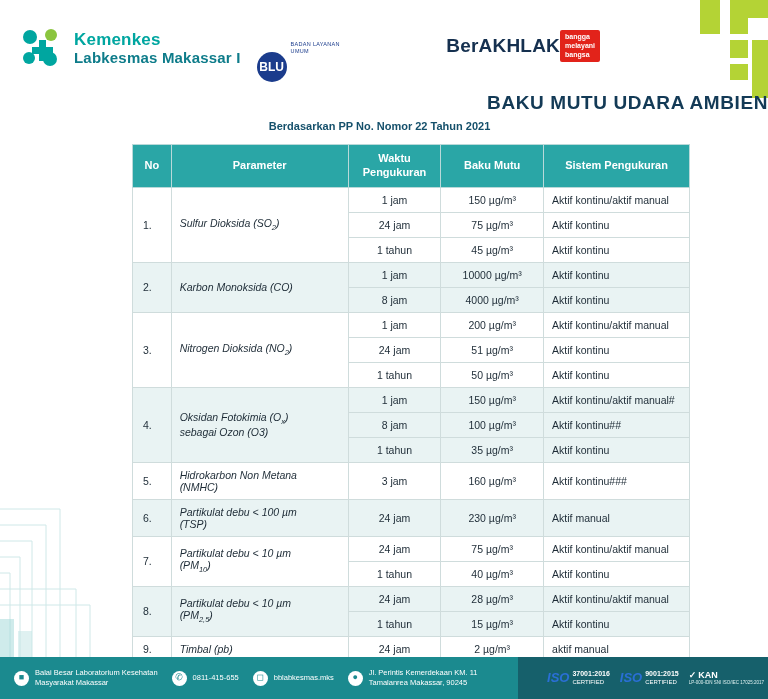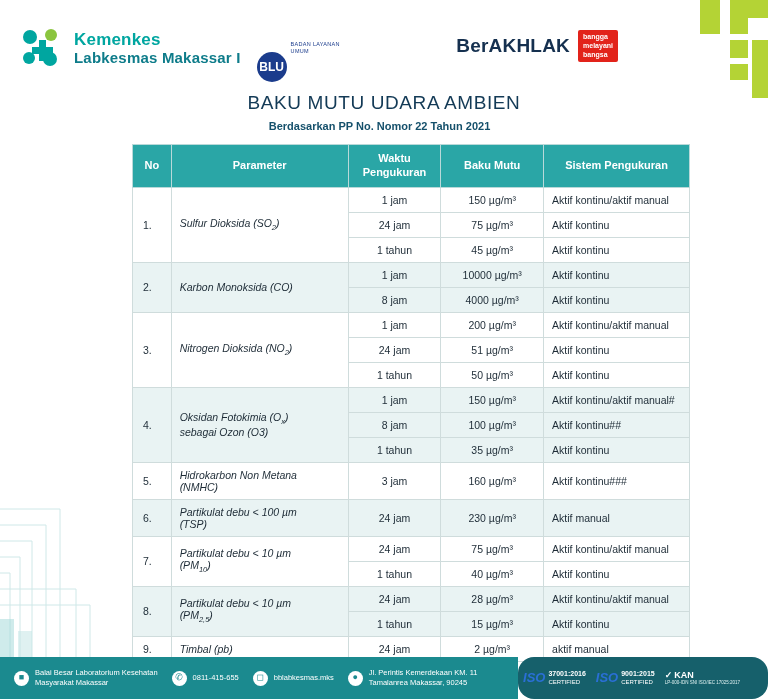--- a/index.html
+++ b/index.html
@@ -19,26 +19,26 @@
   
   .header { position:absolute; top:14px; left:20px; display:flex; align-items:center; gap:10px; }
   .logo-mark { width:44px; height:44px; position:relative; }
   .logo-text { line-height:1.15; }
   .logo-text .l1 { color:#00A6A0; font-size:17px; font-weight:bold; letter-spacing:.2px; }
   .logo-text .l2 { color:#0E7C8A; font-size:15px; font-weight:bold; letter-spacing:.2px; }
   .blu-badge { display:flex; align-items:center; gap:4px; margin-left:6px; }
   .blu-circle { width:30px; height:30px; border-radius:50%; background:#1B3C8C; color:#fff; display:flex; align-items:center; justify-content:center; font-size:12px; font-weight:bold;margin-top:38px; }
   .blu-sub { font-size:5.5px; color:#1B3C8C; letter-spacing:.3px; line-height:1.3; max-width:52px; }
 
-  .berakhlak { position:absolute; top:30px; right:150px; display:flex; align-items:center; gap:8px; }
+  .berakhlak { position:absolute; top:30px; right:168px; display:flex; align-items:center; }
   .berakhlak .ba { font-size:19px; font-weight:bold; color:#15304f; letter-spacing:.2px; }
   .ba-red { background:#E2231A; color:#fff; font-size:7px; font-weight:bold; padding:3px 5px; line-height:1.25; border-radius:2px; text-align:left; }
 
   
-  .title { position:absolute; top:92px; left:0; right:0; text-align:center; font-size:19px; font-weight:normal; color:#133a56; letter-spacing:.6px; }
+  .title { position:absolute; top:92px; left:0; right:0; text-align:right; font-size:19px; font-weight:bold; color:#133a56; letter-spacing:.6px; }
   .subtitle { position:absolute; top:120px; left:0; right:9px; text-align:center; font-size:11px; font-weight:bold; color:#15506b; }
 
   
   .table-wrap { position:absolute; top:144px; left:100px; width:590px;padding-left:32px; }
   table { border-collapse:collapse; width:100%; font-size:10.5px; color:#1d2b36; }
   thead th {
     background:#2aa6a6; color:#ffffff; font-weight:bold; font-size:11px;
     border:1px solid #b9d9d9; padding:7px 4px; text-align:center; line-height:1.25;
   }
   tbody td { border:1px solid #cfdcdc; padding:6px 8px; vertical-align:middle; }
@@ -48,21 +48,21 @@
   td.c-no { width:40px; text-align:left; padding-left:10px; }
   td.c-param { width:190px; text-align:left;font-style:italic; }
   td.c-waktu { width:95px; text-align:center; }
   td.c-baku { width:110px; text-align:center; }
   td.c-sistem { width:155px; text-align:left; }
   sub { font-size:7.5px; }
 
   
   .footer { position:absolute; left:0; right:0; bottom:0; height:42px; display:flex; align-items:center; }
   .footer-left { flex:1; background:#1b8a8f; height:42px; display:flex; align-items:center; gap:14px; padding-left:14px; }
-  .footer-right { width:250px; background:#16606b; height:42px; display:flex; align-items:center; justify-content:flex-end; gap:10px; padding-right:28px;border-radius:16px; }
+  .footer-right { width:250px; background:#16606b; height:42px; display:flex; align-items:center; justify-content:flex-end; gap:10px; padding-right:4px; }
   .f-item { display:flex; align-items:center; gap:6px; color:#ffffff; font-size:7.5px; line-height:1.3; }
   .f-ico { width:15px; height:15px; border-radius:50%; background:#ffffff; display:flex; align-items:center; justify-content:center; color:#1b8a8f; font-size:9px; flex:0 0 auto; }
   .iso { display:flex; align-items:center; gap:3px; }
   .iso .iso-mark { color:#2a6fd6; font-size:13px; font-weight:bold; font-style:italic; }
   .iso .iso-txt { color:#ffffff; font-size:6px; line-height:1.2; }
   .iso .iso-txt b { display:block; font-size:7px; }
   .kan { color:#fff; font-size:9px; font-weight:bold; display:flex; align-items:center; gap:2px; }
   .kan-sub { font-size:4.5px; line-height:1.15; color:#dff1f1; }
 </style>
 </head>

